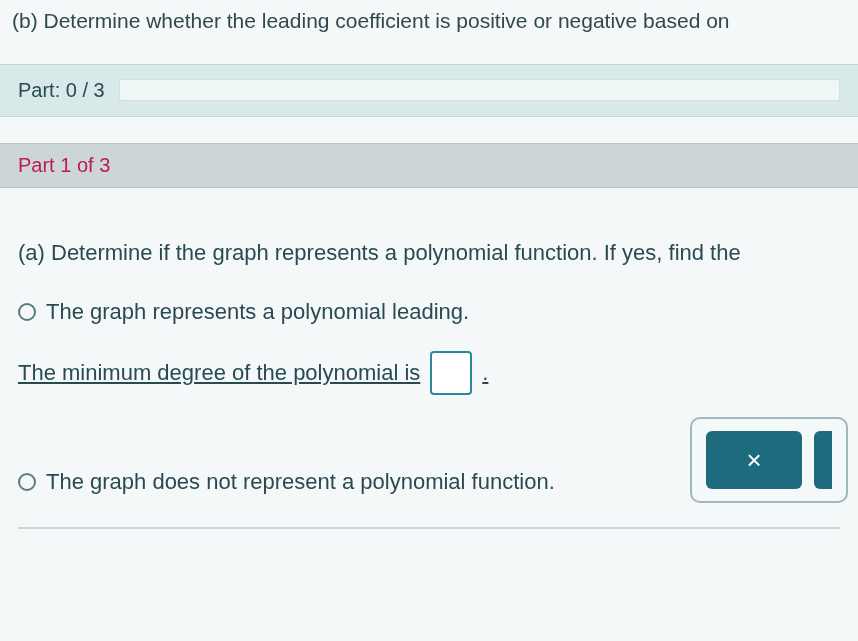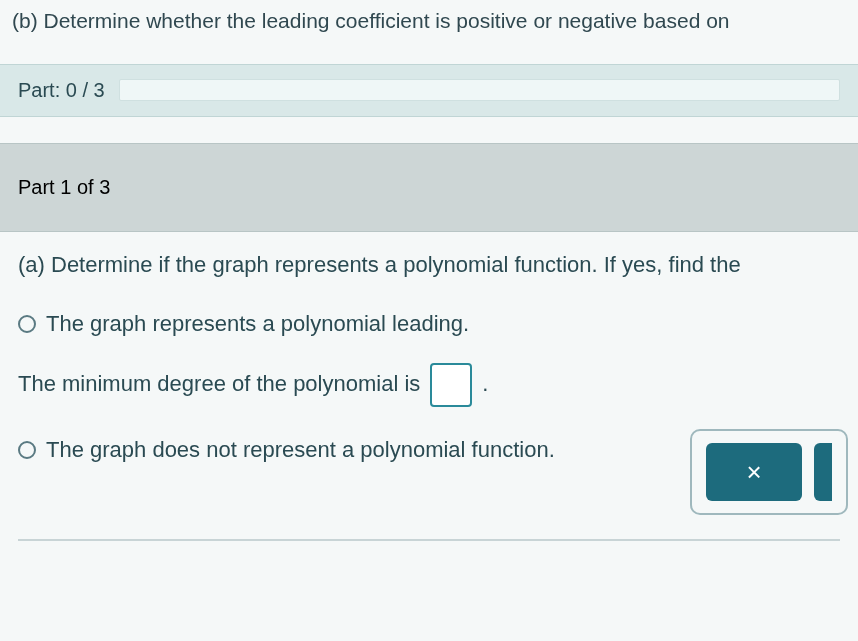--- a/index.html
+++ b/index.html
@@ -41,27 +41,27 @@
       flex: 1;
       height: 22px;
       background: #eff7f7;
       border: 1px solid #cfe0e0;
       border-radius: 2px;
     }
     .part-header {
       background: #cdd6d6;
       border-top: 1px solid #b8c5c5;
       border-bottom: 1px solid #b8c5c5;
-      padding: 32px 18px;
+      padding: 10px 18px;
       font-size: 20px;
-      color: #000000;
+      color: #be185d;
       margin-top: 26px;
     }
     .part-body {
-      padding: 12px 18px 20px 18px;
+      padding: 44px 18px 20px 18px;
       font-size: 22px;
       color: #2a4a52;
       line-height: 1.9;
     }
     .question-a {
       margin-bottom: 18px;
       white-space: nowrap;
     }
     .radio-row {
       display: flex;
@@ -71,35 +71,37 @@
     }
     .radio-circle {
       width: 18px;
       height: 18px;
       border: 2px solid #5a7a82;
       border-radius: 50%;
       flex-shrink: 0;
     }
     .degree-row {
       display: flex;
+      align-items: center;
       gap: 10px;
       margin-bottom: 22px;
+      text-decoration: underline;
     }
     .degree-input {
       width: 42px;
       height: 44px;
       border: 2px solid #2a8a9a;
       border-radius: 4px;
       background: #fff;
       text-align: center;
       font-size: 20px;
     }
     .bottom-row {
       display: flex;
-      align-items: flex-start;
+      align-items: flex-end;
       justify-content: space-between;
       gap: 48px;
     }
     .button-panel {
       border: 2px solid #9fb8bd;
       border-radius: 10px;
       padding: 12px 14px;
       display: flex;
       gap: 12px;
       margin-right: -8px;

